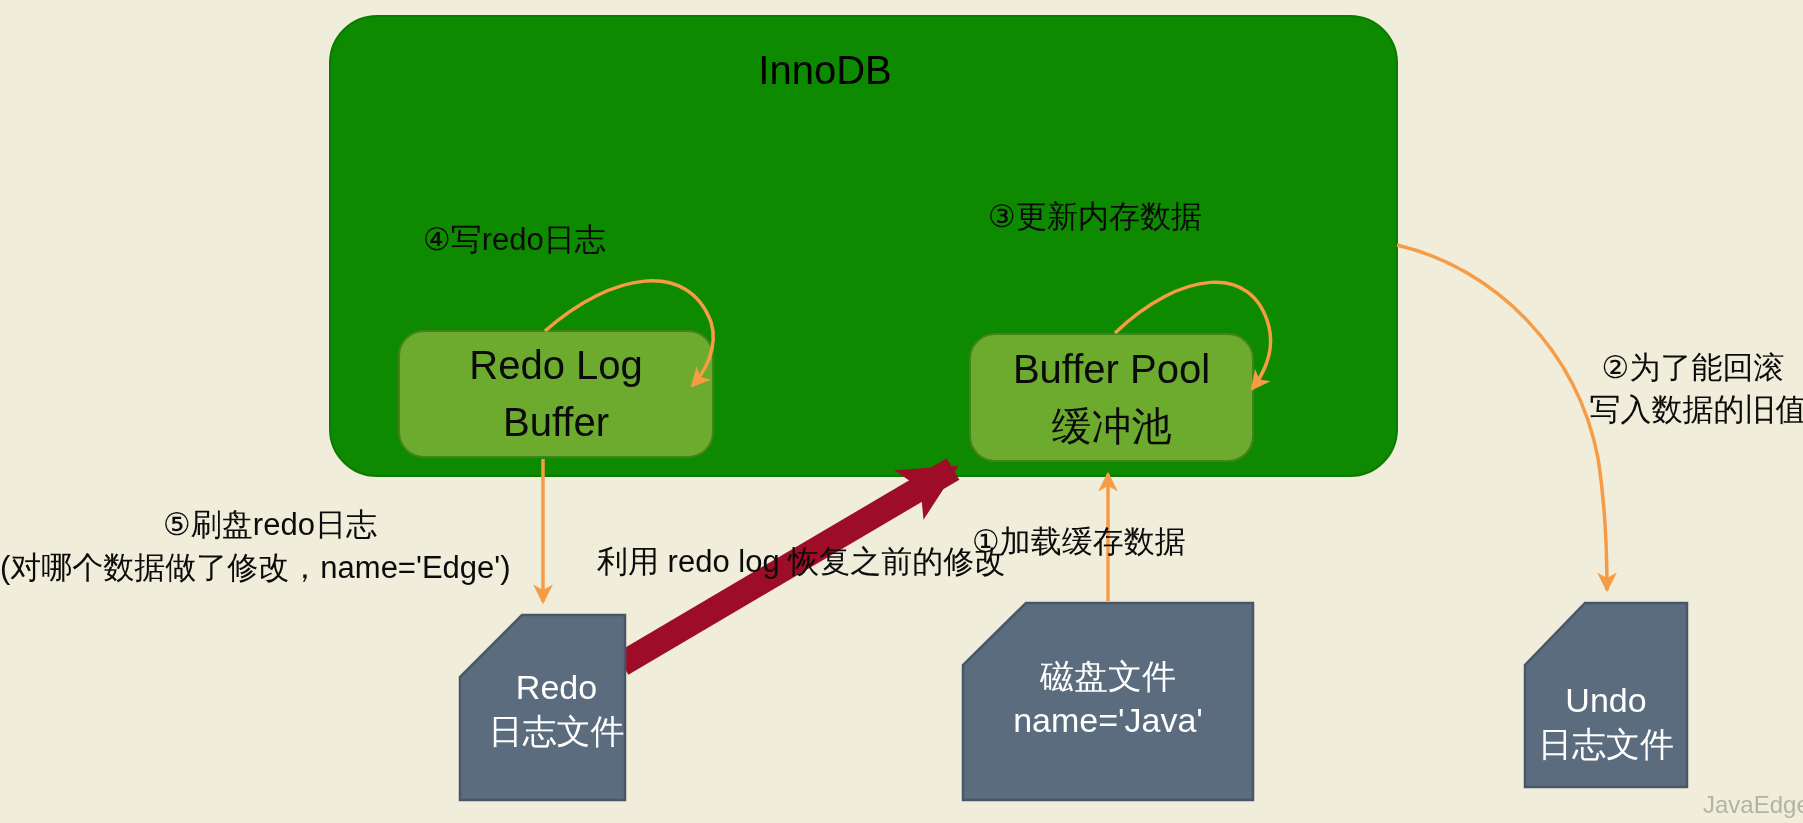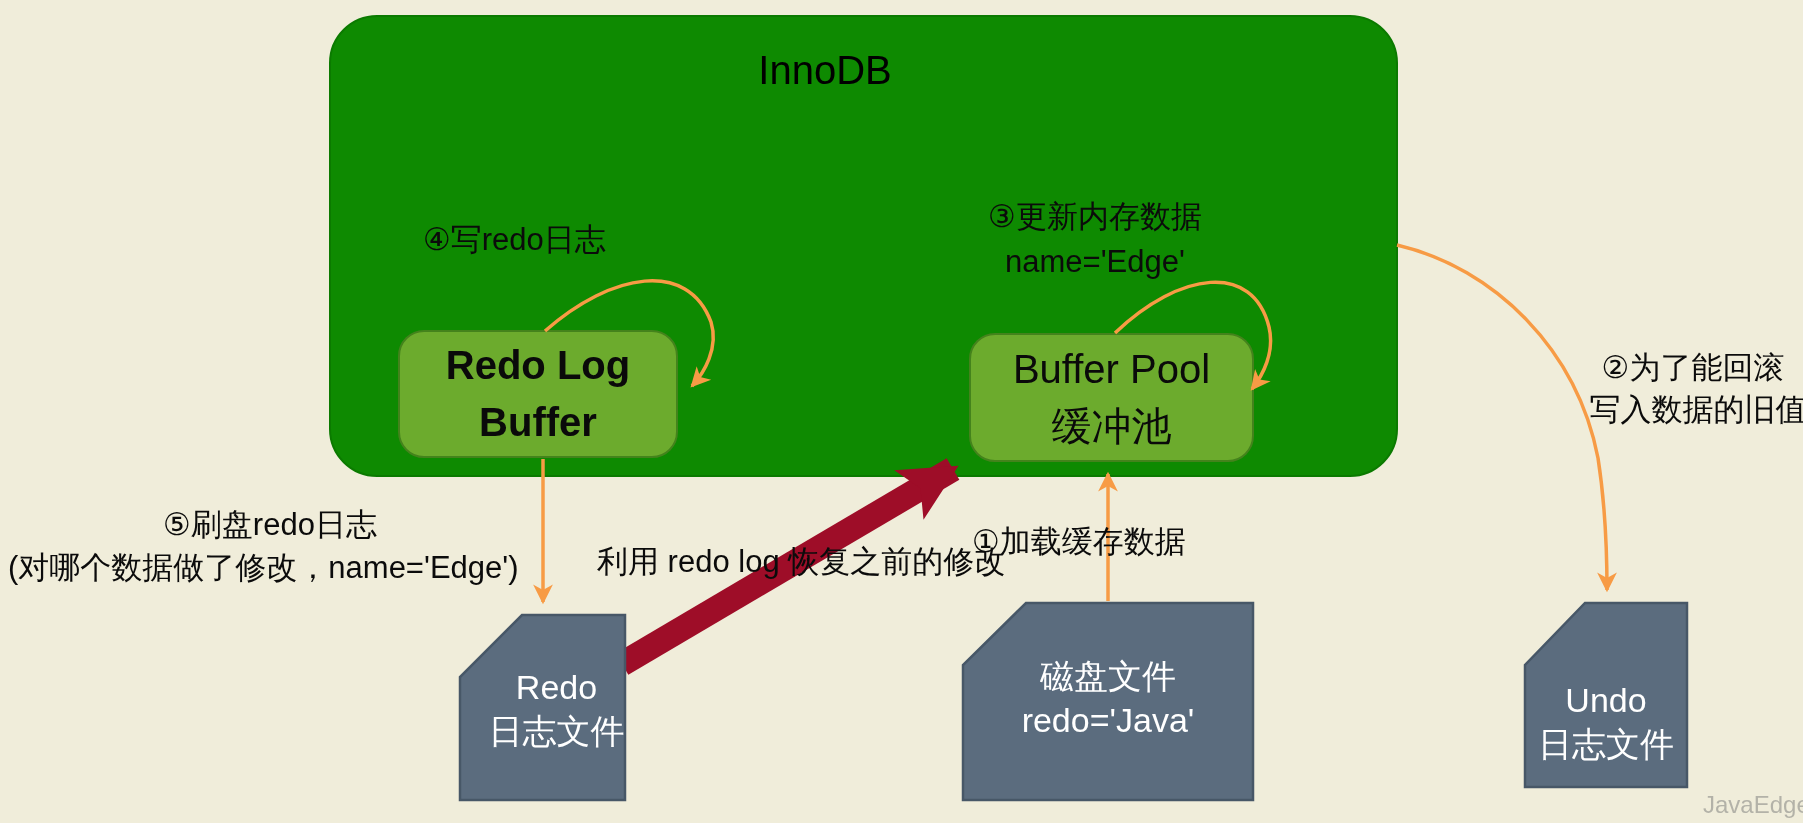--- a/index.html
+++ b/index.html
@@ -14,21 +14,21 @@
   .page-title{
     left:740px;top:48px;width:170px;text-align:center;
     font-size:40px;color:#000;z-index:2;letter-spacing:0px;
   }
   .inner-box{
     background:#6cab2d;border:2px solid #44831c;border-radius:26px;
     box-sizing:border-box;z-index:2;
     display:flex;flex-direction:column;align-items:center;justify-content:center;
     font-size:40px;line-height:1.42;color:#0a0a0a;text-align:center;
   }
-  .inner-box.redo{left:398px;top:330px;width:280px;height:128px;font-weight:bold;}
+  .inner-box.redo{left:398px;top:330px;width:316px;height:128px;}
   .inner-box.pool{left:969px;top:333px;width:285px;height:129px;align-items:center;}
   #arrow-layer{left:0;top:0;z-index:3;pointer-events:none;}
   .note{font-size:31px;color:#0b0b0b;z-index:5;white-space:nowrap;}
   .note.center{text-align:center;}
   .file-label{
     z-index:5;color:#ffffff;font-size:34px;line-height:1.28;
     text-align:center;white-space:nowrap;
   }
   .watermark{left:1703px;top:791px;font-size:24px;color:#b3b2a8;z-index:5;}
 </style>
@@ -72,39 +72,38 @@
     <path d="M 622 664 L 953 469" fill="none" stroke="#9e0d28" stroke-width="25" marker-end="url(#m-red)"></path>
 
     <polygon points="522,615 625,615 625,800 460,800 460,677" fill="#5b6c7e" stroke="#475767" stroke-width="2.5"></polygon>
     <polygon points="1026,603 1253,603 1253,800 963,800 963,665" fill="#5b6c7e" stroke="#475767" stroke-width="2.5"></polygon>
     <polygon points="1585,603 1687,603 1687,787 1525,787 1525,665" fill="#5b6c7e" stroke="#475767" stroke-width="2.5"></polygon>
   </svg>
 
   <div class="abs note" style="left:423px;top:219px;">④写redo日志</div>
 
   <div class="abs note center" style="left:985px;top:196px;width:220px;">③更新内存数据</div>
-  <div class="abs note center" style="left:985px;top:244px;width:220px;">name='Edge'</div>
 
   <div class="abs note center" style="left:120px;top:504px;width:300px;">⑤刷盘redo日志</div>
-  <div class="abs note center" style="left:0px;top:547px;width:480px;padding-left:8px;">(对哪个数据做了修改，name='Edge')</div>
+  <div class="abs note center" style="left:0px;top:547px;width:480px;">(对哪个数据做了修改，name='Edge')</div>
 
   <div class="abs note" style="left:597px;top:541px;">利用 redo log 恢复之前的修改</div>
 
   <div class="abs note" style="left:972px;top:521px;">①加载缓存数据</div>
 
   <div class="abs note center" style="left:1580px;top:347px;width:226px;">②为了能回滚</div>
   <div class="abs note center" style="left:1578px;top:389px;width:240px;">写入数据的旧值</div>
 
   <div class="abs file-label" style="left:460px;top:666px;width:193px;">
     <div>Redo</div>
     <div>日志文件</div>
   </div>
   <div class="abs file-label" style="left:963px;top:655px;width:290px;">
     <div>磁盘文件</div>
-    <div>redo='Java'</div>
+    <div>name='Java'</div>
   </div>
   <div class="abs file-label" style="left:1525px;top:679px;width:162px;">
     <div>Undo</div>
     <div>日志文件</div>
   </div>
 
   <div class="abs watermark">JavaEdge</div>
 
 </div>
 

